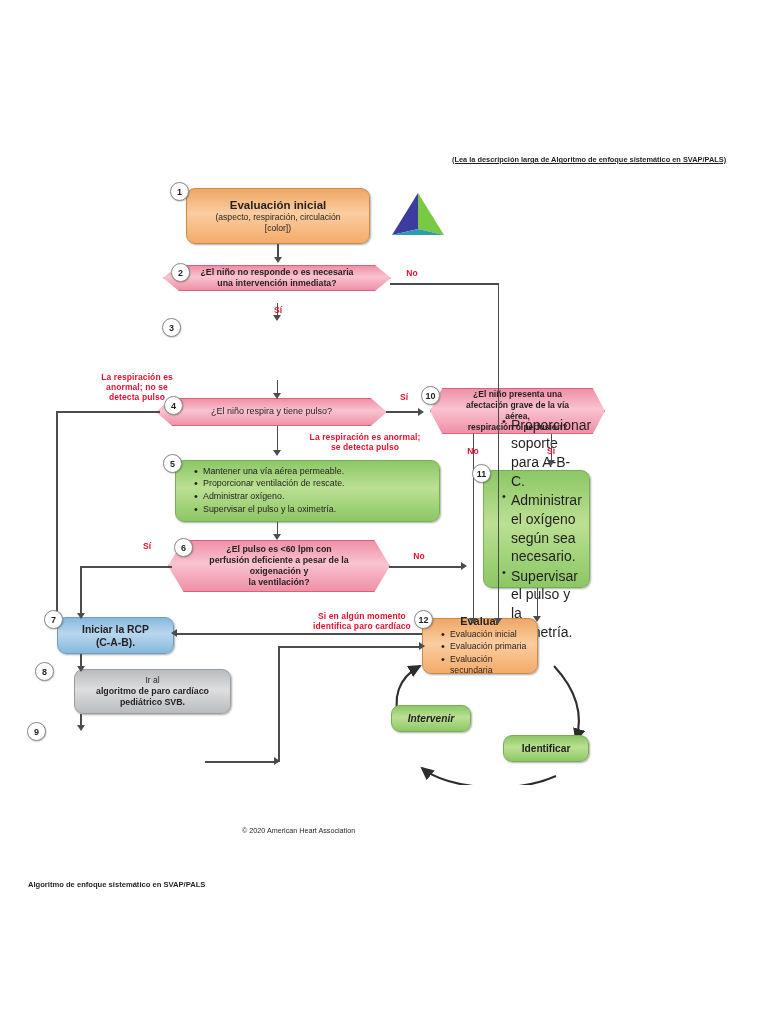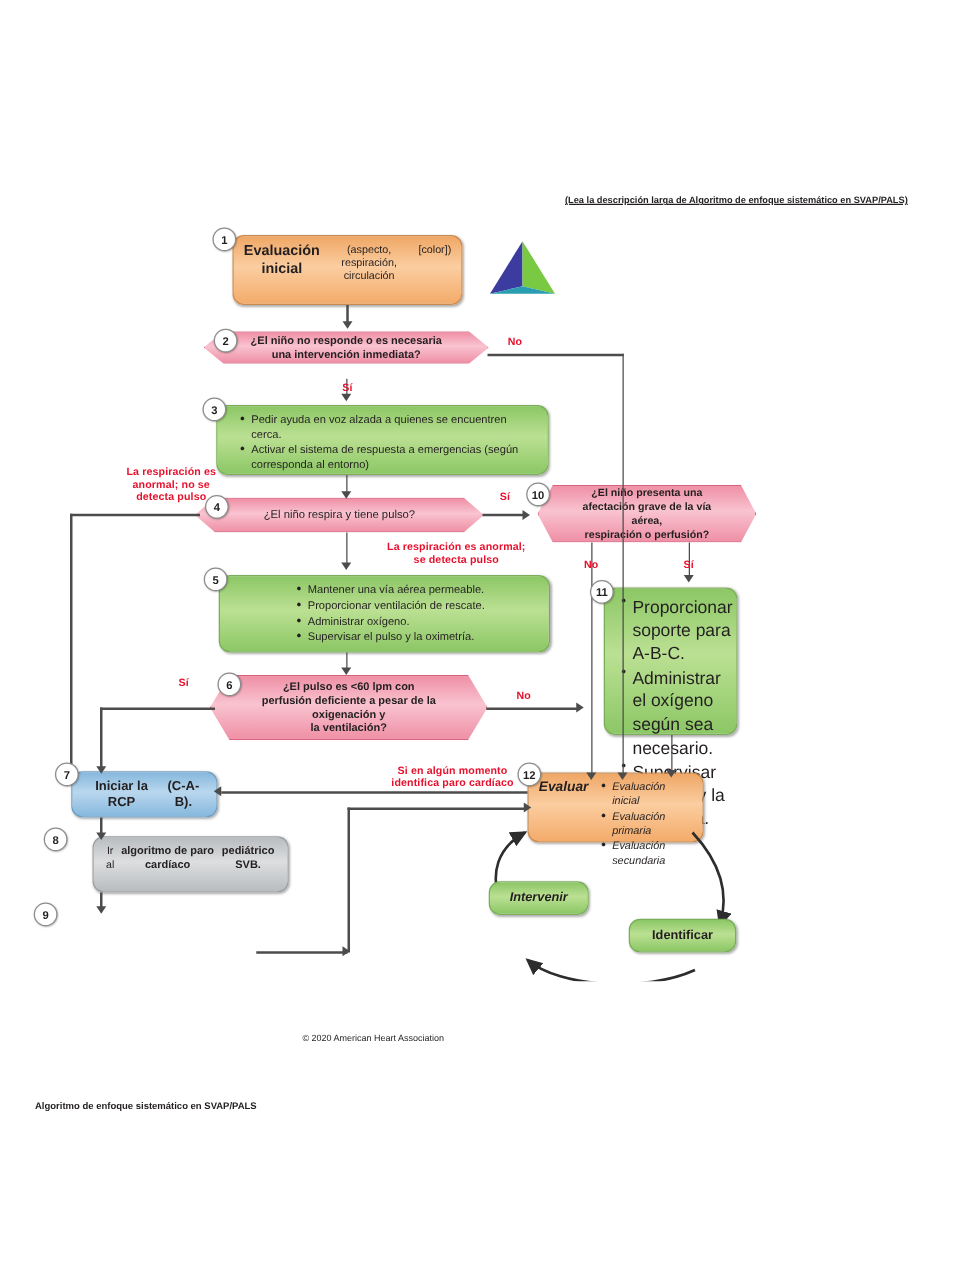--- a/index.html
+++ b/index.html
@@ -12,21 +12,21 @@
   #page{position:absolute;inset:0;}
 
   
   .node{position:absolute;box-sizing:border-box;}
 
   
   .rbox{
     border-radius:9px;
     border:1px solid #9a9a9a;
     box-shadow:1px 1px 2px rgba(0,0,0,.32);
-    display:flex;flex-direction:row;justify-content:center;
+    display:flex;flex-direction:column;justify-content:center;
     padding:5px 8px;
   }
   .rbox.orange{
     background:linear-gradient(180deg,#f0a868 0%,#f9c89a 42%,#f6b madeup 0%);
     background:linear-gradient(180deg,#efa765 0%,#fbcda0 45%,#f3ab6a 100%);
     border-color:#c98a4e;
   }
   .rbox.green{
     background:linear-gradient(180deg,#8cc765 0%,#bbe093 45%,#8cc765 100%);
     border-color:#7aad57;
@@ -134,26 +134,20 @@
   <div class="rlab" style="left:400px;top:268px;width:24px;">No</div>
   <div class="ln lnh" style="left:390px;top:283px;width:109px;"></div>
   <div class="ln lnv" style="left:497.5px;top:283px;height:337px;"></div>
   <div class="arw dn" style="left:494px;top:618px;"></div>
 
   <div class="rlab" style="left:266px;top:305px;width:24px;">Sí</div>
   <div class="ln lnv" style="left:276.5px;top:303px;height:14px;"></div>
   <div class="arw dn" style="left:273px;top:315px;"></div>
 
   <div class="badge" style="left:162px;top:318px;">3</div>
-  <div class="node rbox green" style="left:173px;top:324px;width:266px;height:56px;">
-    <ul class="bul" style="font-size:8.9px;line-height:1.3;">
-      <li>Pedir ayuda en voz alzada a quienes se encuentren cerca.</li>
-      <li>Activar el sistema de respuesta a emergencias (según corresponda al entorno)</li>
-    </ul>
-  </div>
 
   <div class="ln lnv" style="left:276.5px;top:380px;height:15px;"></div>
   <div class="arw dn" style="left:273px;top:393px;"></div>
 
   <div class="badge" style="left:164px;top:396px;">4</div>
   <div class="node hex" style="left:156px;top:398px;width:231px;height:28px;">
     <div style="font-size:9px;font-weight:normal;line-height:1.25;">¿El niño respira y tiene pulso?</div>
   </div>
 
   <div class="rlab" style="left:82px;top:372px;width:110px;">
@@ -265,21 +259,21 @@
   <div class="arw rt" style="left:419px;top:642px;"></div>
 
   <div class="rlab" style="left:288px;top:611px;width:148px;">
     <div>Si en algún momento</div>
     <div>identifica paro cardíaco</div>
   </div>
   <div class="ln lnh" style="left:177px;top:633px;width:245px;"></div>
   <div class="arw lt" style="left:171px;top:629px;"></div>
 
   <div class="badge" style="left:414px;top:610px;">12</div>
-  <div class="node rbox orange" style="left:422px;top:618px;width:141px;height:56px;font-style:italic;">
+  <div class="node rbox orange" style="left:422px;top:618px;width:116px;height:56px;">
     <div class="ttl" style="font-size:11px;line-height:1.2;margin-bottom:1px;">Evaluar</div>
     <ul class="bul" style="font-size:8.7px;line-height:1.3;">
       <li>Evaluación inicial</li>
       <li>Evaluación primaria</li>
       <li>Evaluación secundaria</li>
     </ul>
   </div>
 
   <svg style="position:absolute;left:386px;top:660px;" width="210" height="125">
     <defs>

